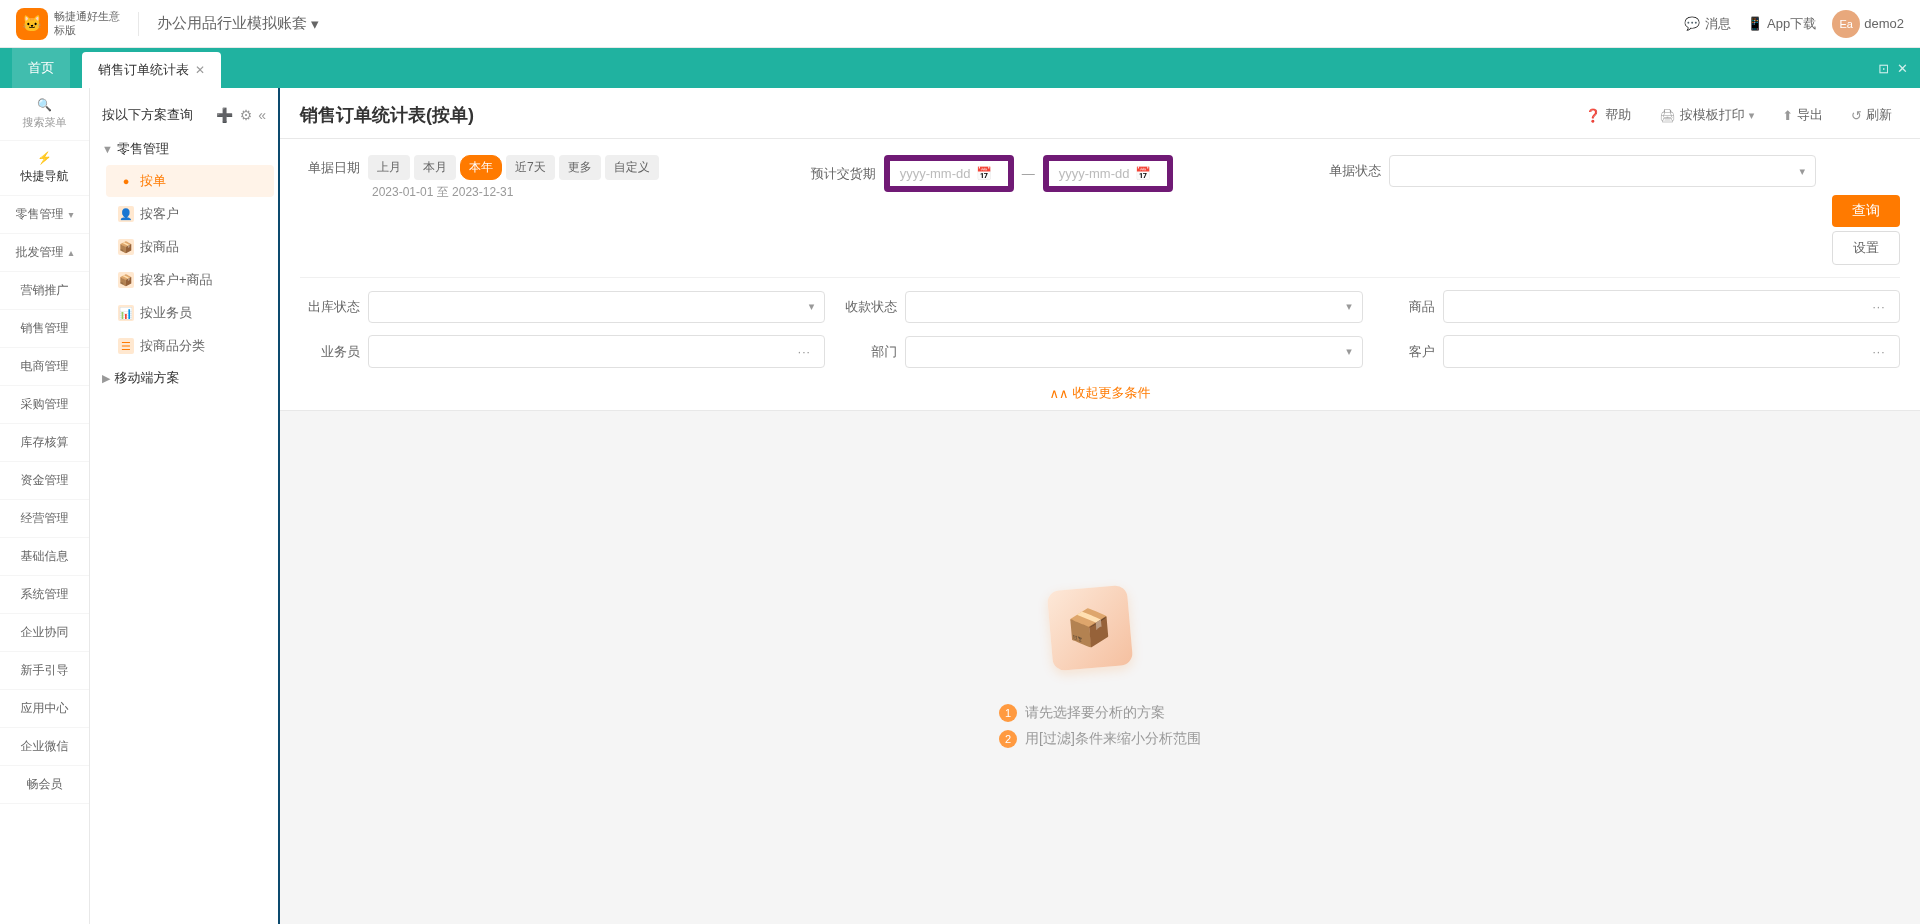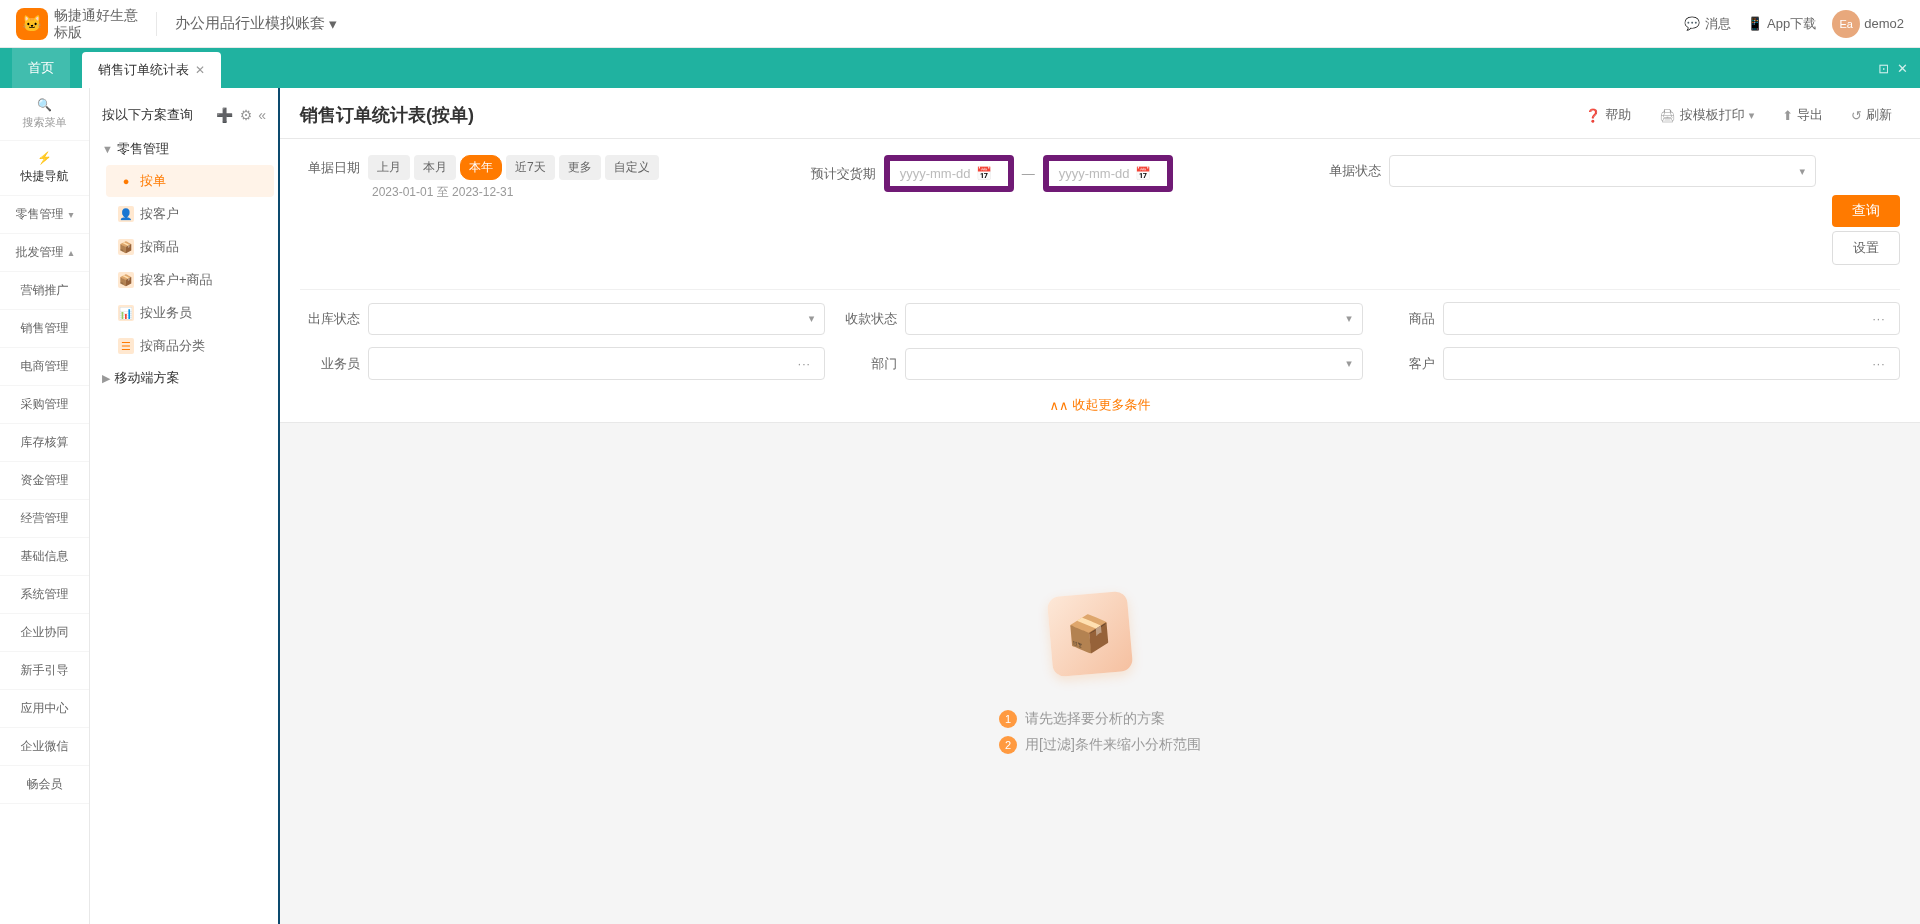--- a/index.html
+++ b/index.html
@@ -14,21 +14,21 @@
       padding: 0 16px;
       border-bottom: 1px solid #e8e8e8;
       justify-content: space-between;
     }
     .topbar-left { display: flex; align-items: center; gap: 8px; }
     .logo-area { display: flex; align-items: center; gap: 6px; }
     .logo-icon {
       width: 32px; height: 32px; background: #ff7a00;
       border-radius: 8px; display: flex; align-items: center; justify-content: center; color: #fff; font-size: 16px; font-weight: bold;
     }
-    .logo-text { font-size: 14px; color: #666; line-height: 1.2; }
+    .logo-text { font-size: 11px; color: #666; line-height: 1.2; }
     .topbar-title { color: #666; font-size: 15px; display: flex; align-items: center; gap: 4px; }
     .topbar-right { display: flex; align-items: center; gap: 16px; color: #666; font-size: 13px; }
     .topbar-right .icon-btn { display: flex; align-items: center; gap: 4px; cursor: pointer; }
     .user-avatar { width: 28px; height: 28px; border-radius: 50%; background: #e8a87c; display: flex; align-items: center; justify-content: center; color: #fff; font-size: 11px; }
 
     
     .tabbar {
       height: 40px;
       background: #20b2a0;
       display: flex;
@@ -375,21 +375,21 @@
         </div>
         <div class="action-btn">
           <span style="color:#999;">↺</span>
           <span>刷新</span>
         </div>
       </div>
     </div>
 
     <div class="filters-container">
 
-      <div style="display:flex; align-items:flex-start; gap:16px; padding-bottom:24px; border-bottom:1px solid #f0f0f0; margin-bottom:12px;">
+      <div style="display:flex; align-items:flex-start; gap:16px; padding-bottom:12px; border-bottom:1px solid #f0f0f0; margin-bottom:12px;">
         <div style="flex:1;">
           <div style="display:flex; align-items:center; gap:8px; flex-wrap:wrap;">
             <span class="filter-label">单据日期</span>
             <div class="quick-dates">
               <button class="quick-date-btn">上月</button>
               <button class="quick-date-btn">本月</button>
               <button class="quick-date-btn active">本年</button>
               <button class="quick-date-btn">近7天</button>
               <button class="quick-date-btn">更多</button>
               <button class="quick-date-btn">自定义</button>

